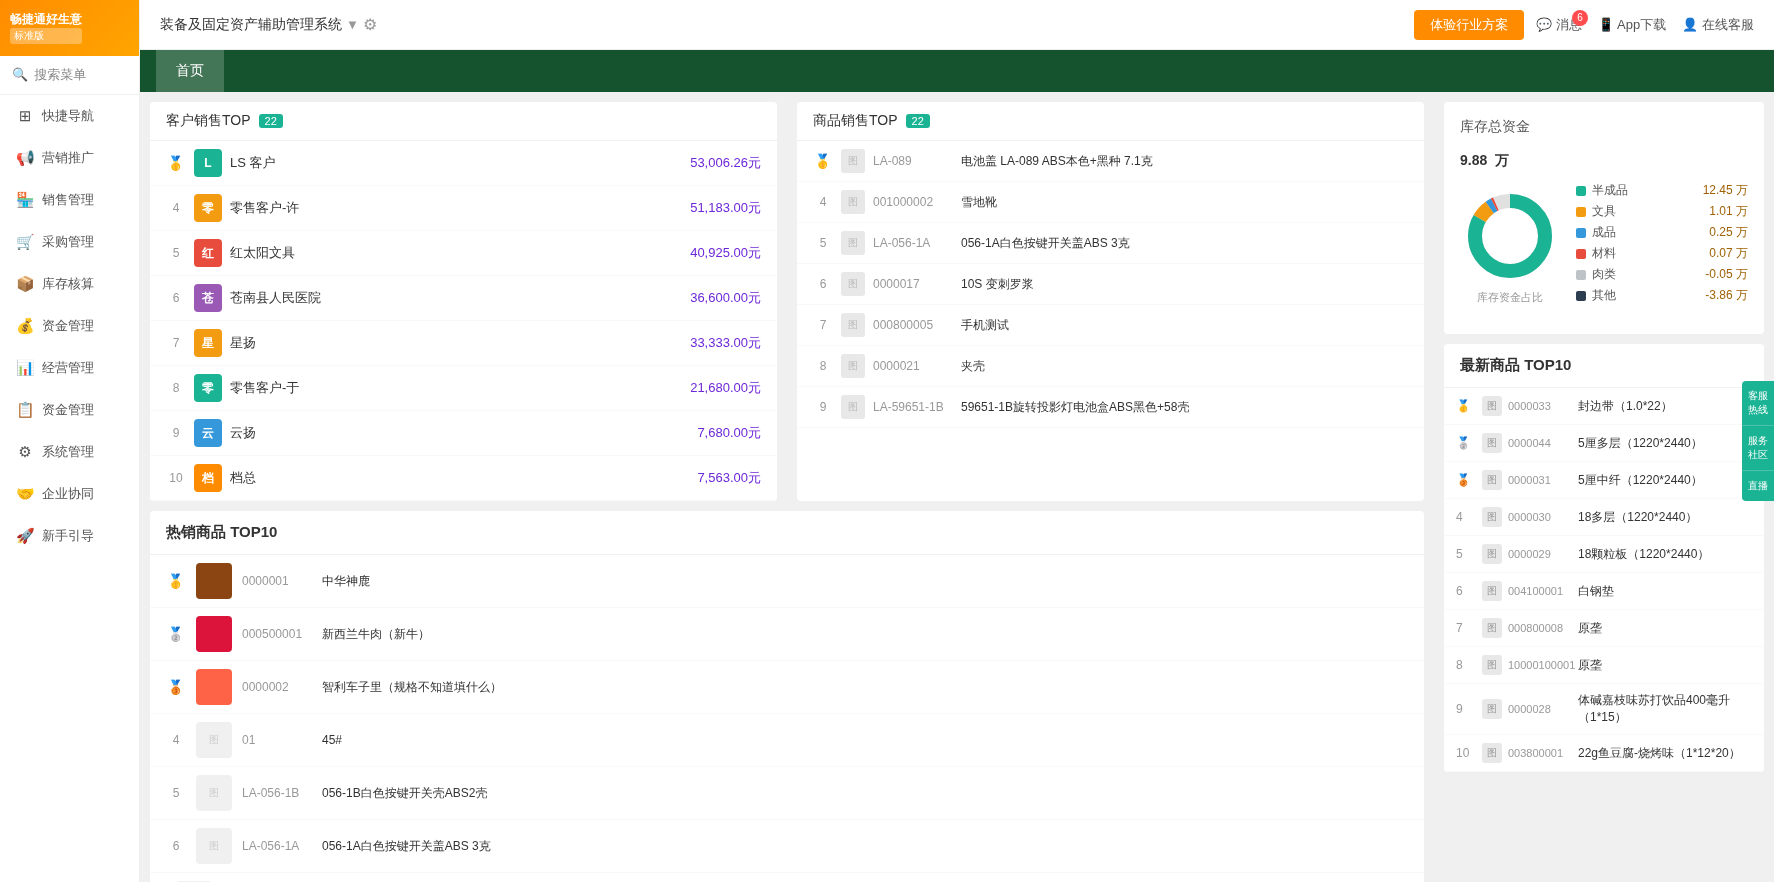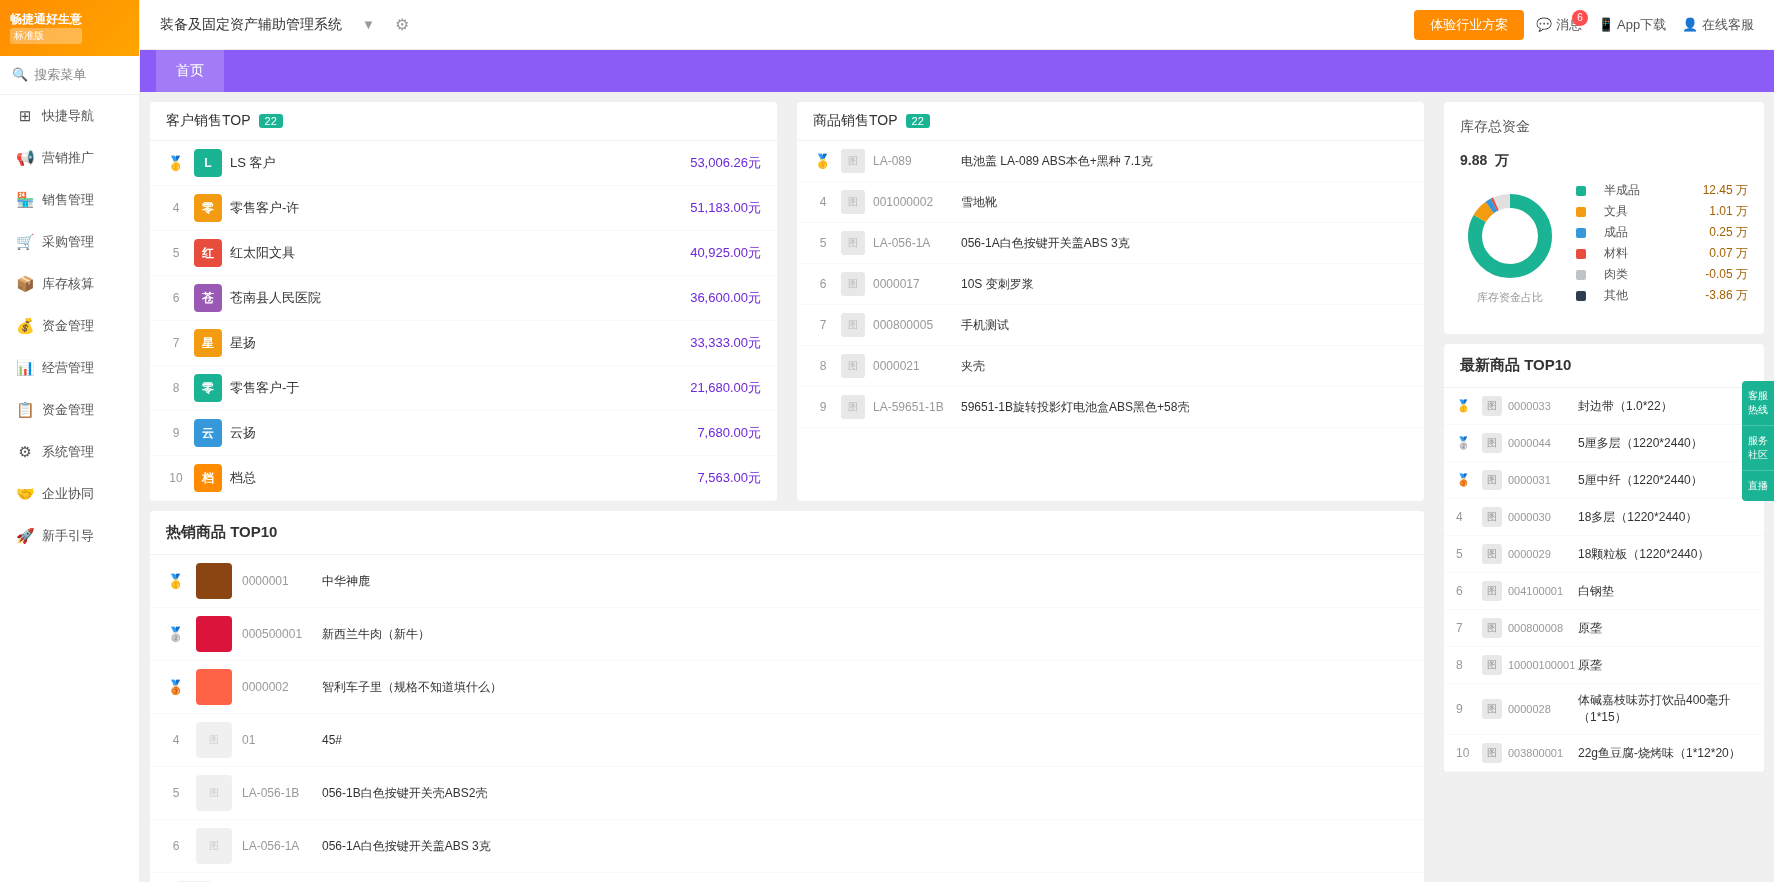--- a/index.html
+++ b/index.html
@@ -13,31 +13,31 @@
     .sidebar-search { padding: 10px 12px; display: flex; align-items: center; gap: 6px; color: #888; cursor: pointer; border-bottom: 1px solid #f0f0f0; }
     .sidebar-menu { flex: 1; }
     .sidebar-item { display: flex; align-items: center; gap: 8px; padding: 12px 16px; cursor: pointer; color: #555; font-size: 13px; transition: background 0.2s; }
     .sidebar-item .icon { font-size: 15px; width: 18px; text-align: center; }
     
     
     .main { flex: 1; display: flex; flex-direction: column; overflow: hidden; }
     
     
     .topbar { background: #fff; border-bottom: 1px solid #eee; padding: 0 20px; height: 50px; display: flex; align-items: center; gap: 12px; }
-    .topbar-title { display: flex; align-items: center; gap: 20px; flex: 1; }
+    .topbar-title { display: flex; align-items: center; gap: 4px; flex: 1; }
     .topbar-title-text { font-size: 14px; color: #333; }
     .topbar-dropdown { color: #999; cursor: pointer; }
     .topbar-settings { color: #999; cursor: pointer; font-size: 16px; }
     .btn-trial { background: #ff8c00; color: #fff; border: none; padding: 6px 16px; border-radius: 4px; cursor: pointer; font-size: 13px; }
     .topbar-right { display: flex; align-items: center; gap: 16px; color: #555; }
     .topbar-badge { position: relative; cursor: pointer; }
     .badge-dot { position: absolute; top: -6px; right: -6px; background: #ff4d4f; color: #fff; border-radius: 50%; width: 16px; height: 16px; font-size: 10px; display: flex; align-items: center; justify-content: center; }
     
     
-    .nav-tabs { background: #8b5cf6; padding: 0 16px; display: flex; align-items: flex-end; }
+    .nav-tabs { background: #14532d; padding: 0 16px; display: flex; align-items: flex-end; }
     .nav-tab { padding: 12px 20px; color: #fff; cursor: pointer; font-size: 14px; font-weight: 500; }
     .nav-tab.active { background: rgba(255,255,255,0.2); }
     
     
     .content { flex: 1; display: flex; overflow: hidden; background: #f0f0f0; }
     .content-main { flex: 1; overflow-y: auto; padding: 0; display: flex; gap: 0; }
     
     
     .left-panel { flex: 1; display: flex; flex-direction: column; gap: 0; overflow: hidden; }
     
@@ -72,21 +72,21 @@
     
     .inventory-card { background: #fff; border-radius: 4px; padding: 16px; margin-bottom: 10px; }
     .inventory-title { font-size: 14px; color: #555; margin-bottom: 4px; }
     .inventory-value { font-size: 28px; font-weight: bold; color: #333; }
     .inventory-value span { font-size: 14px; color: #333; }
     
     .chart-container { display: flex; align-items: center; gap: 16px; margin: 10px 0; }
     .donut-chart { position: relative; width: 100px; height: 100px; }
     .donut-chart svg { transform: rotate(-90deg); }
     .legend { flex: 1; }
-    .legend-item { display: flex; align-items: center; justify-content: center; margin-bottom: 4px; font-size: 12px; gap: 12px; }
+    .legend-item { display: flex; align-items: center; justify-content: center; margin-bottom: 4px; font-size: 12px; }
     .legend-dot { width: 10px; height: 10px; border-radius: 2px; margin-right: 6px; flex-shrink: 0; }
     .legend-label { flex: 1; color: #555; }
     .legend-value { color: #a16207; font-weight: 500; }
     .chart-label { font-size: 11px; color: #999; text-align: center; margin-top: 4px; }
     
     .new-products-card { background: #fff; border-radius: 4px; padding: 0; margin-bottom: 10px; overflow: hidden; }
     .new-product-row { display: flex; align-items: center; padding: 8px 12px; border-bottom: 1px solid #f9f9f9; }
     .np-rank { width: 20px; color: #999; font-size: 12px; }
     .np-icon { width: 20px; height: 20px; background: #e8e8e8; border-radius: 3px; margin: 0 6px; display: flex; align-items: center; justify-content: center; font-size: 10px; color: #999; }
     .np-code { width: 70px; color: #999; font-size: 11px; }

